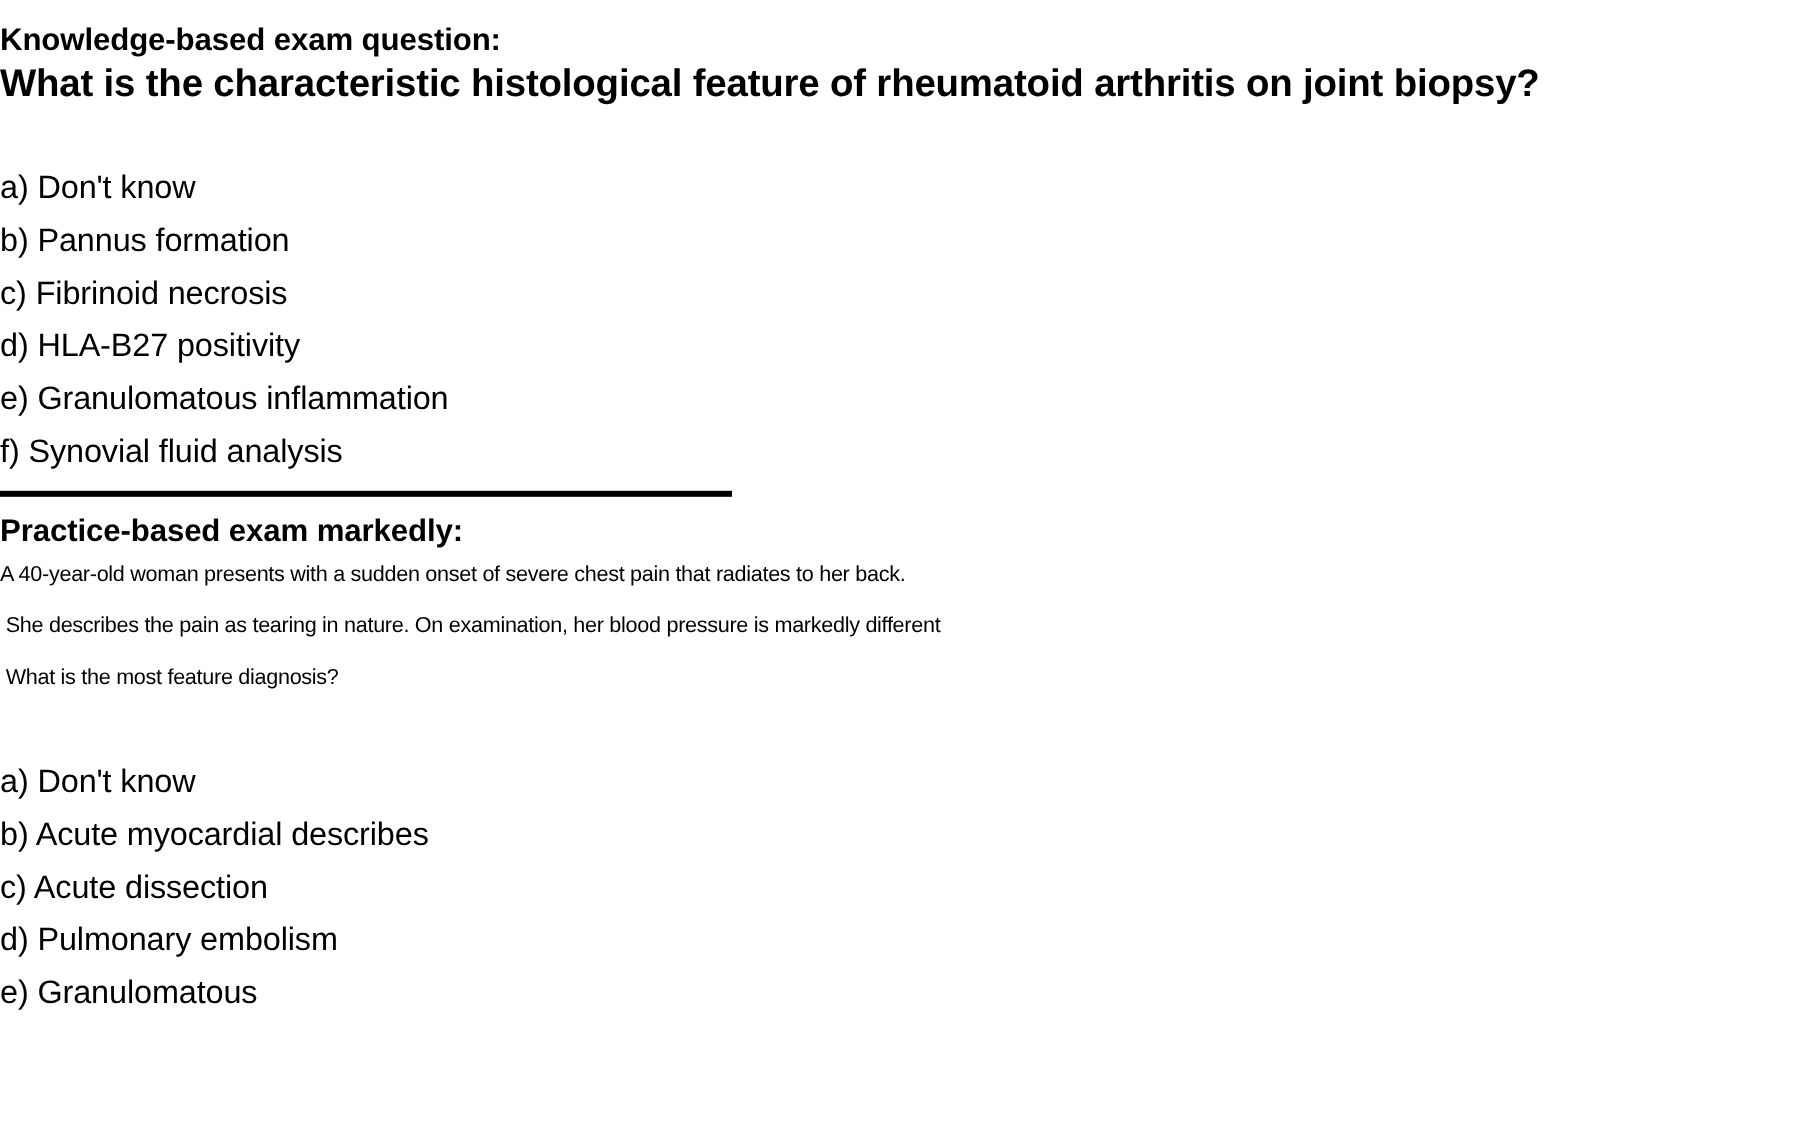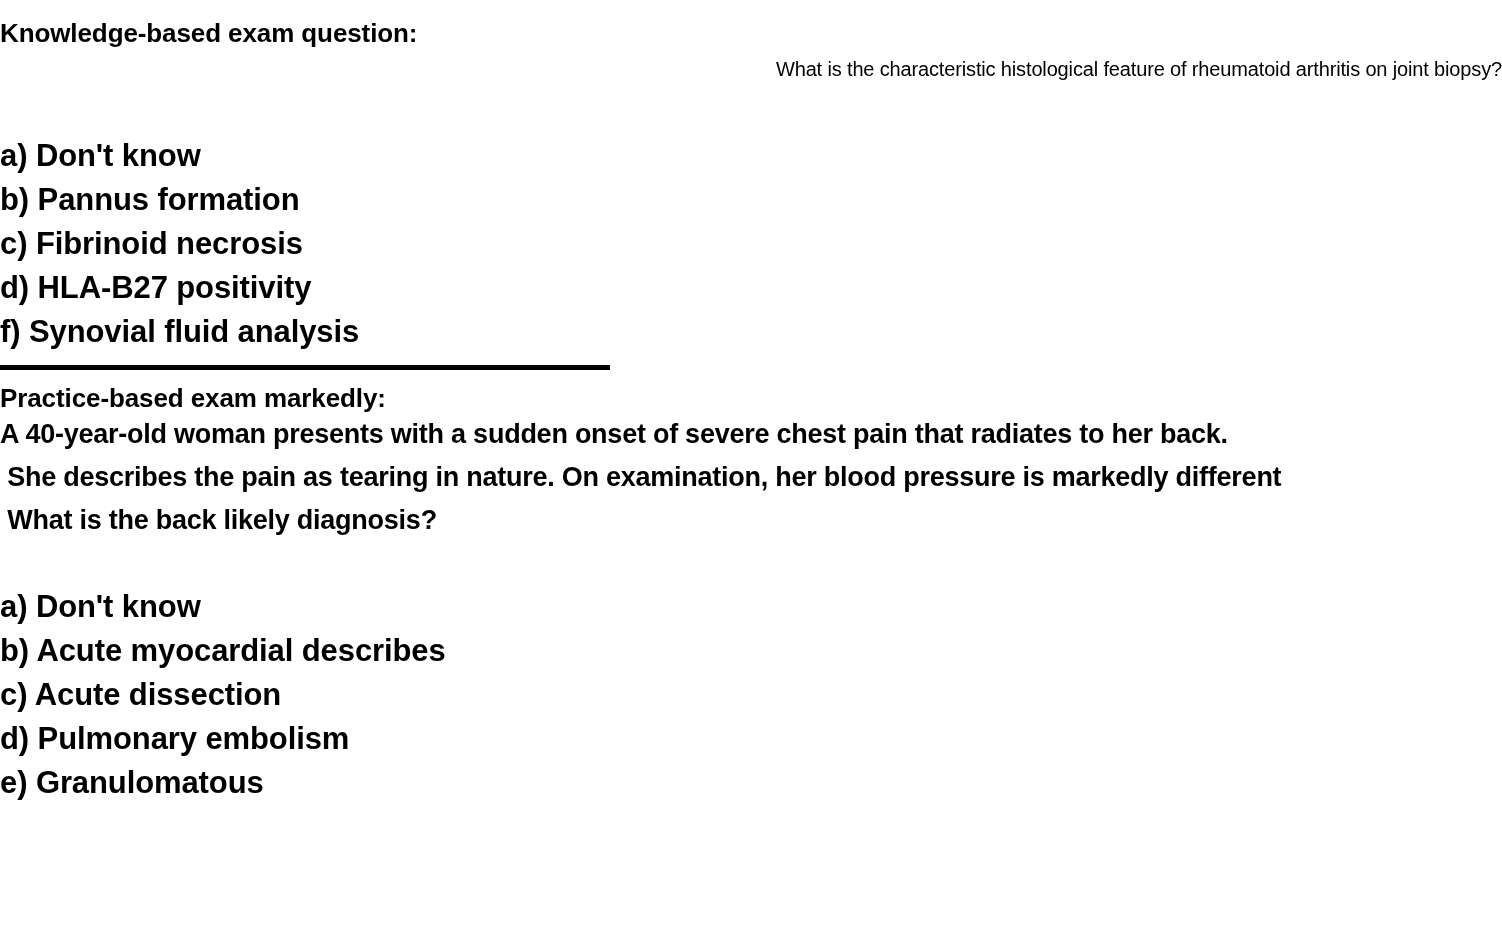--- a/index.html
+++ b/index.html
@@ -34,53 +34,52 @@
     font-weight: bold;
     font-size: 26px;
     line-height: 30px;
     letter-spacing: -0.1px;
     white-space: pre;
     margin: 0;
     padding: 0;
   }
 
   .question-text {
-    font-weight: normal;
-    font-size: 20px;
+    font-weight: bold;
+    font-size: 32px;
     line-height: 43px;
     letter-spacing: -0.15px;
     white-space: pre;
     margin: 0;
     padding: 0;
-    text-align: right;
   }
 
   .vignette-line {
-    font-weight: bold;
-    font-size: 27px;
+    font-weight: normal;
+    font-size: 18px;
     line-height: 43px;
     letter-spacing: -0.25px;
     white-space: pre;
     margin: 0;
     padding: 0;
   }
 
   .spacer {
     height: 43px;
   }
 
   .options {
     list-style: none;
     margin: 0;
     padding: 0;
   }
 
   .option {
-    font-weight: bold;
-    font-size: 31px;
+    font-weight: normal;
+    font-size: 27px;
     line-height: 44px;
     letter-spacing: -0.1px;
     white-space: pre;
     margin: 0;
     padding: 0;
   }
 
   .divider {
     width: 610px;
     height: 5px;
@@ -110,36 +109,37 @@
 
     <div class="question-text">What is the characteristic histological feature of rheumatoid arthritis on joint biopsy?</div>
 
     <div class="spacer"></div>
 
     <ul class="options">
       <li class="option">a) Don't know</li>
       <li class="option">b) Pannus formation</li>
       <li class="option">c) Fibrinoid necrosis</li>
       <li class="option">d) HLA-B27 positivity</li>
+      <li class="option">e) Granulomatous inflammation</li>
       <li class="option">f) Synovial fluid analysis</li>
     </ul>
   </div>
 
   <div class="divider-wrap">
     <div class="divider" style="width: 610px; height: 5px; background: rgb(0, 0, 0);"></div>
   </div>
 
   <div class="section" id="section-practice">
 
     <div class="heading">Practice-based exam markedly:</div>
 
     <div class="vignette">
       <div class="vignette-line">A 40-year-old woman presents with a sudden onset of severe chest pain that radiates to her back.</div>
       <div class="vignette-line"> She describes the pain as tearing in nature. On examination, her blood pressure is markedly different</div>
-      <div class="vignette-line"> What is the back likely diagnosis?</div>
+      <div class="vignette-line"> What is the most feature diagnosis?</div>
     </div>
 
     <div class="spacer"></div>
 
     <ul class="options">
       <li class="option">a) Don't know</li>
       <li class="option">b) Acute myocardial describes</li>
       <li class="option">c) Acute dissection</li>
       <li class="option">d) Pulmonary embolism</li>
       <li class="option">e) Granulomatous</li>

